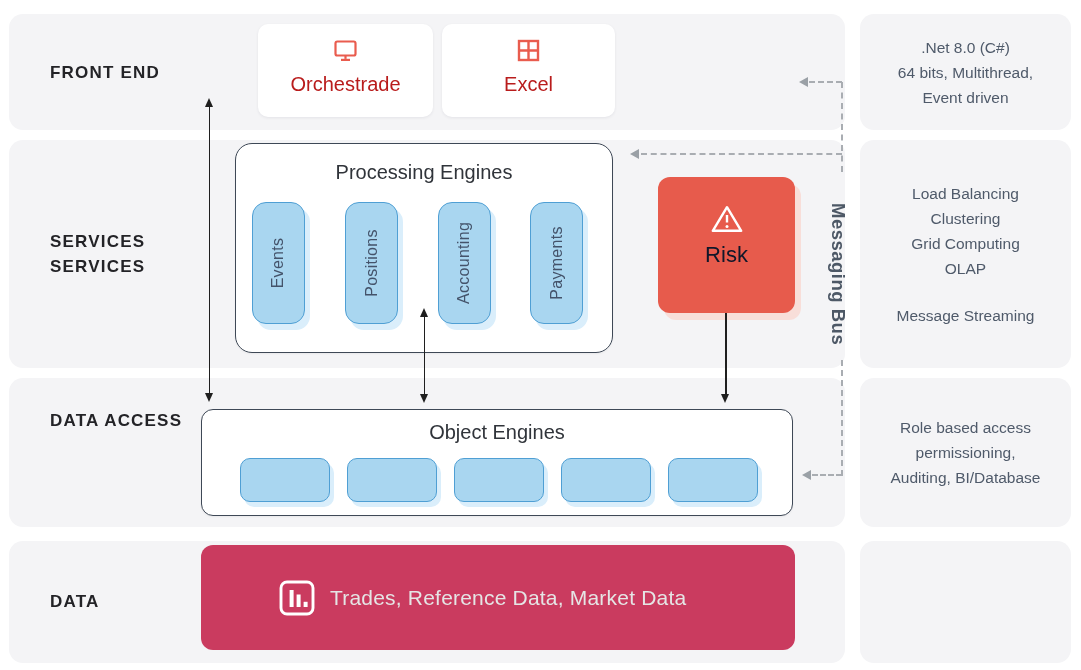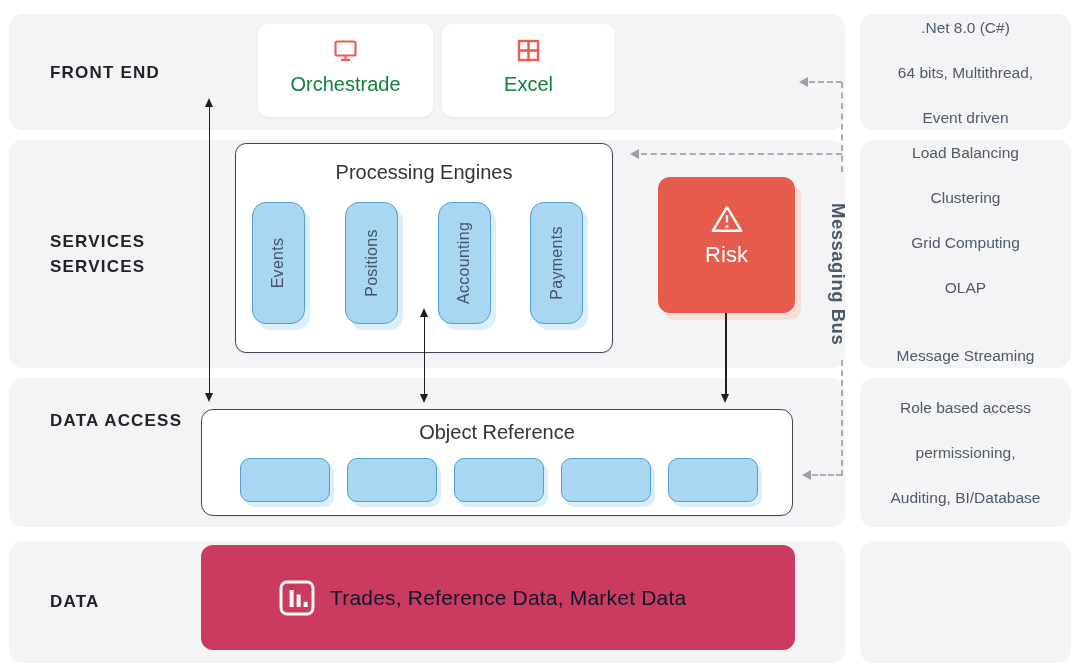--- a/index.html
+++ b/index.html
@@ -6,50 +6,50 @@
   .stage{
     position:relative;width:1081px;height:670px;background:#ffffff;overflow:hidden;
     font-family:"Liberation Sans", sans-serif;-webkit-font-smoothing:antialiased;
   }
   .band{position:absolute;left:9px;width:836px;background:#f4f4f6;border-radius:14px;}
   .band.b1{top:14px;height:116px;}
   .band.b2{top:140px;height:228px;}
   .band.b3{top:378px;height:149px;}
   .band.b4{top:541px;height:122px;}
   .sidebox{position:absolute;left:860px;width:211px;background:#f4f4f6;border-radius:14px;
-    display:flex;flex-direction:column;align-items:center;justify-content:center;text-align:center;gap:20px;}
+    display:flex;flex-direction:column;align-items:center;justify-content:center;text-align:center;}
   .sidebox.r1{top:14px;height:116px;}
   .sidebox.r2{top:140px;height:228px;}
   .sidebox.r3{top:378px;height:149px;}
   .sidebox.r4{top:541px;height:122px;}
   .note-line{font-size:15.5px;line-height:25px;color:#4f5a6a;}
   .note-gap{height:22px;}
   .layer-label{position:absolute;left:50px;color:#232327;font-size:17px;font-weight:600;
     letter-spacing:1.2px;line-height:25px;}
   .app-box{position:absolute;top:24px;height:93px;background:#ffffff;border-radius:10px;
     box-shadow:0 1px 3px rgba(40,40,60,0.08);display:flex;flex-direction:column;align-items:center;
     justify-content:flex-start;padding-top:13px;box-sizing:border-box;}
-  .app-label{font-size:20px;color:#15803d;margin-top:9px;}
+  .app-label{font-size:20px;color:#b91c1c;margin-top:9px;}
   .outline-box{position:absolute;background:#ffffff;border:1.6px solid #3e4856;border-radius:11px;
     box-shadow:0 1px 2px rgba(0,0,0,0.05);box-sizing:border-box;}
   .box-title{position:absolute;width:100%;text-align:center;font-size:20px;color:#30343a;}
   .pill-v{position:absolute;width:53px;height:122px;background:#a9d6f0;border:1.4px solid #4f9fd4;
     border-radius:14px;box-shadow:5px 6px 0 #daeefb;display:flex;align-items:center;justify-content:center;
     box-sizing:border-box;}
   .pill-v span{transform:rotate(-90deg);white-space:nowrap;font-size:16px;font-weight:500;
     color:#44536a;letter-spacing:.3px;}
   .pill-h{position:absolute;width:90px;height:44px;background:#a9d6f0;border:1.4px solid #4f9fd4;
     border-radius:10px;box-shadow:4px 5px 0 #daeefb;box-sizing:border-box;}
   .risk-box{position:absolute;left:658px;top:177px;width:137px;height:136px;background:#e75b4c;
     border-radius:12px;box-shadow:6px 7px 0 #f8ded9;display:flex;flex-direction:column;align-items:center;
     justify-content:flex-start;padding-top:27px;box-sizing:border-box;}
-  .risk-label{color:#ffffff;font-size:22px;margin-top:8px;}
+  .risk-label{color:#0f172a;font-size:22px;margin-top:8px;}
   .banner{position:absolute;left:201px;top:545px;width:594px;height:105px;background:#ca3b5f;
     border-radius:12px;display:flex;align-items:center;}
-  .banner-label{color:#0f172a;font-size:21px;margin-left:13px;letter-spacing:.2px;}
+  .banner-label{color:#e5e5e5;font-size:21px;margin-left:13px;letter-spacing:.2px;}
   .mbus{position:absolute;left:824px;top:190px;height:168px;width:28px;display:flex;align-items:center;
     justify-content:center;writing-mode:vertical-rl;font-size:18.5px;font-weight:600;color:#4d5866;
     letter-spacing:.5px;}
   
   .vline{position:absolute;width:1.6px;background:#1f1f1f;}
   .ah-up{position:absolute;width:0;height:0;border-left:4.6px solid transparent;
     border-right:4.6px solid transparent;border-bottom:9px solid #1f1f1f;}
   .ah-down{position:absolute;width:0;height:0;border-left:4.6px solid transparent;
     border-right:4.6px solid transparent;border-top:9px solid #1f1f1f;}
   
@@ -96,21 +96,21 @@
   <div class="app-box" style="left:442px;width:173px;">
     <span>
       <svg width="27" height="27" viewBox="0 0 27 27" fill="none" stroke="#e95c4e" stroke-width="2.4">
         <rect x="4" y="4" width="19" height="19"></rect>
         <path d="M13.5 4 v19 M4 13.5 h19"></path>
       </svg>
     </span>
     <div class="app-label">Excel</div>
   </div>
 
-  <div class="outline-box" style="left:235px;top:143px;width:378px;height:210px;">
+  <div class="outline-box" style="left:235px;top:143px;width:378px;height:210px;border-radius:17px;">
     <div class="box-title" style="top:17px;">Processing Engines</div>
     <div class="pill-v" style="left:16px;top:58px;">
       <span>Events</span>
     </div>
     <div class="pill-v" style="left:109px;top:58px;">
       <span>Positions</span>
     </div>
     <div class="pill-v" style="left:202px;top:58px;">
       <span>Accounting</span>
     </div>
@@ -124,21 +124,21 @@
       <svg width="34" height="30" viewBox="0 0 34 30" fill="none" stroke="#ffffff" stroke-width="2.4" stroke-linejoin="round">
         <path d="M17 3.2 L31.2 26.8 H2.8 Z"></path>
         <line x1="17" y1="11" x2="17" y2="18.5"></line>
         <circle cx="17" cy="22.6" r="1.5" fill="#ffffff" stroke="none"></circle>
       </svg>
     </span>
     <div class="risk-label">Risk</div>
   </div>
 
   <div class="outline-box" style="left:201px;top:409px;width:592px;height:107px;border-radius:12px;">
-    <div class="box-title" style="top:11px;">Object Reference</div>
+    <div class="box-title" style="top:11px;">Object Engines</div>
     <div class="pill-h" style="left:38px;top:48px;"></div>
     <div class="pill-h" style="left:145px;top:48px;"></div>
     <div class="pill-h" style="left:252px;top:48px;"></div>
     <div class="pill-h" style="left:359px;top:48px;"></div>
     <div class="pill-h" style="left:466px;top:48px;"></div>
   </div>
 
   <div class="banner">
     <span style="margin-left:76px;">
       <svg width="40" height="40" viewBox="0 0 40 40">

